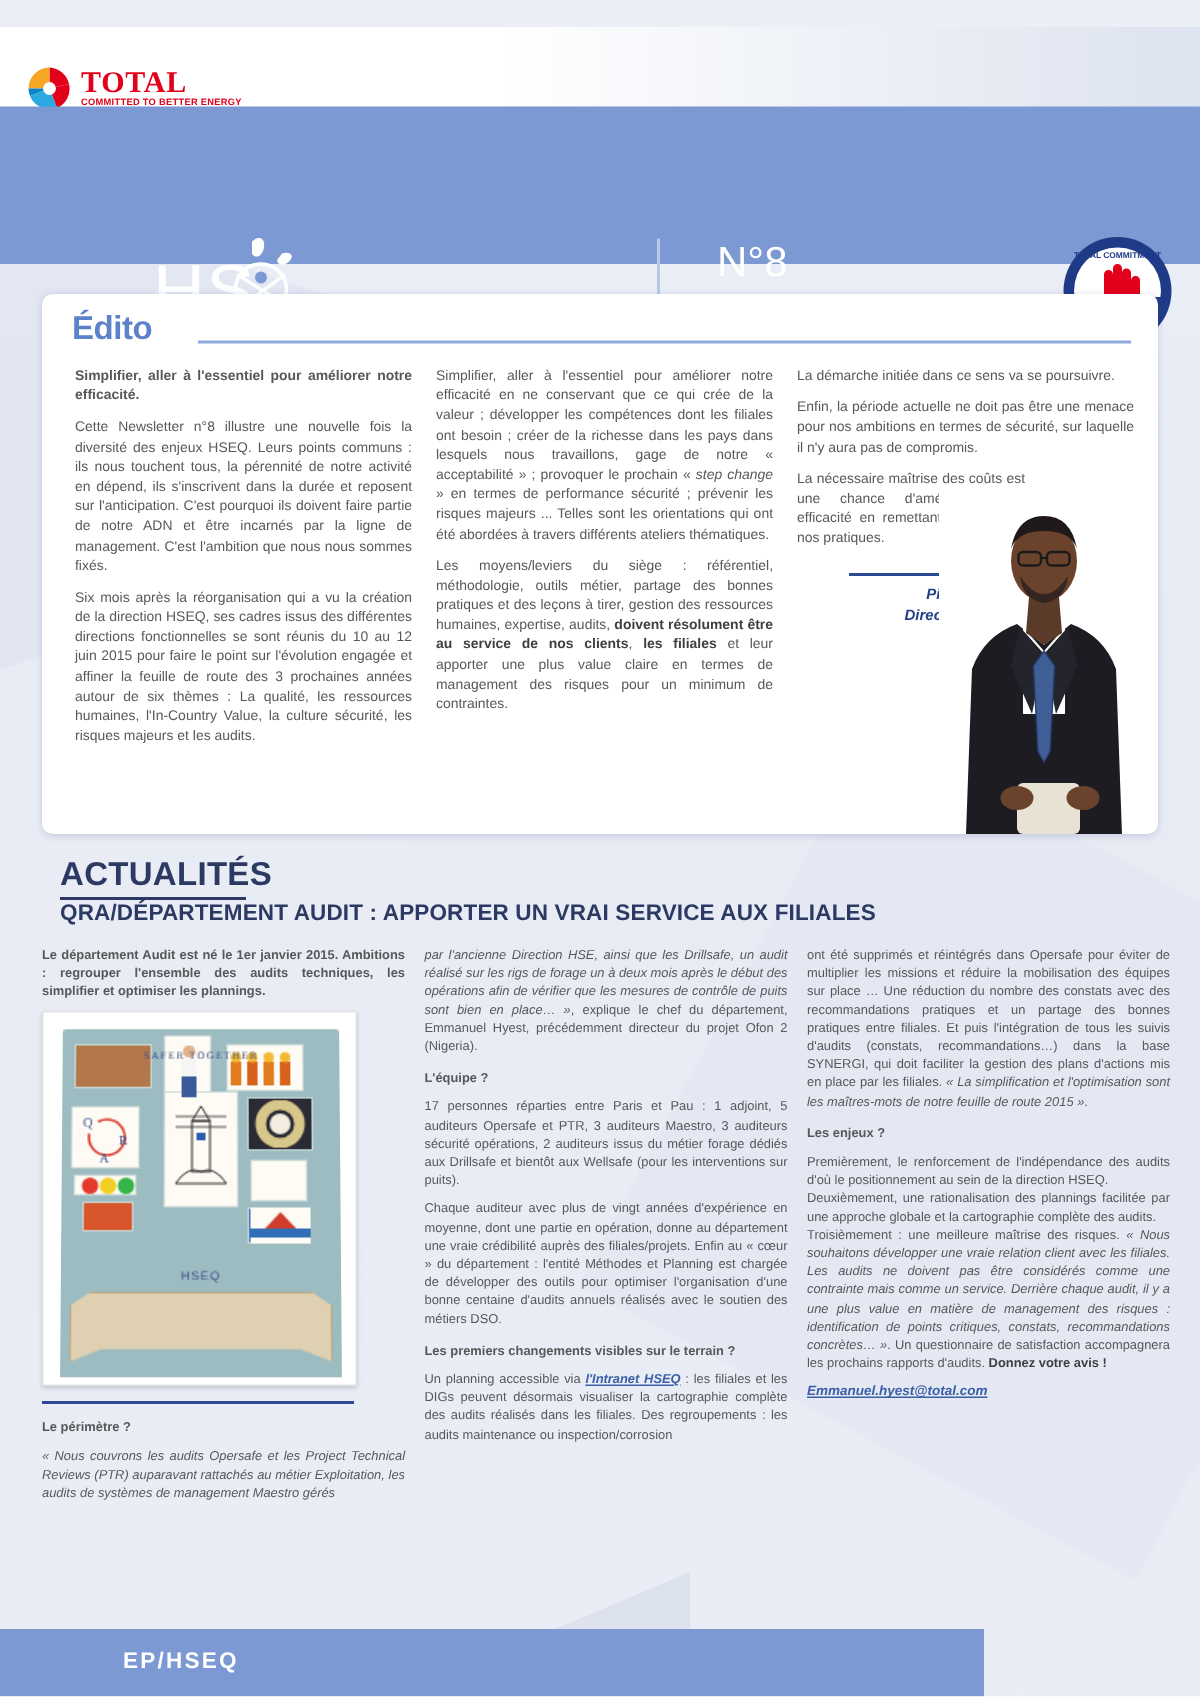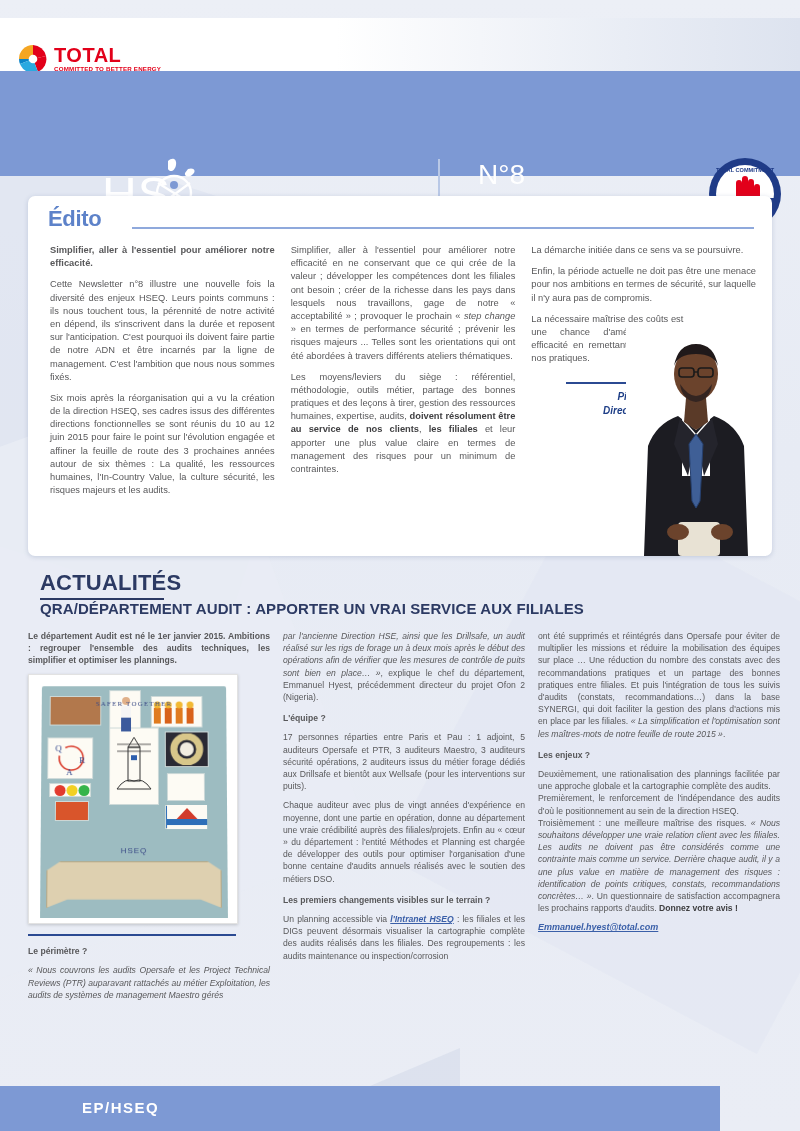--- a/index.html
+++ b/index.html
@@ -23,21 +23,21 @@
          background:#e3e7f2; transform: rotate(28deg); opacity:.7; }
 
   
   .logoband {
     position:absolute; top:18px; left:0; width:800px; height:53px;
     background: linear-gradient(90deg,#ffffff 0%,#ffffff 42%,#e9edf5 78%, #dde3ef 100%);
   }
   .total-logo { position:absolute; left:18px; top:26px; display:flex; align-items:center; gap:6px; }
   .total-mark { width:30px; height:30px; position:relative; }
   .total-word { display:flex; flex-direction:column; line-height:1; }
-  .total-word .t1 { font-family:Liberation Sans, sans-serif; font-weight:bold; font-size:20px;
+  .total-word .t1 { font-family:Liberation Serif, serif; font-weight:bold; font-size:20px;
     color:#e2001a; letter-spacing:.5px; font-stretch:condensed; }
   .total-word .t2 { font-family:"Liberation Sans",sans-serif; font-weight:bold; font-size:6.2px;
     color:#e2001a; letter-spacing:.2px; margin-top:1px; }
 
   
   .masthead { position:absolute; top:71px; left:0; width:800px; height:105px; background:#7d99d4; }
   .hse-title { position:absolute; left:68px; top:96px; color:#fff; font-size:45px;
      font-weight:300; letter-spacing:-1px; display:flex; align-items:baseline;flex-direction:column; }
   .hse-word { font-size:48px; letter-spacing:1px; }
   .hse-glyph { position:absolute; left:148px; top:84px; width:52px; height:64px; }
@@ -108,21 +108,21 @@
   .banner { position:absolute; left:6px; bottom:10px; width:174px; height:46px;
     background:#ded0b0; border:1px solid #b9a883;
     clip-path: polygon(0 20%,8% 0,92% 0,100% 20%,100% 100%,88% 82%,12% 82%,0 100%); }
   .banner-txt { position:absolute; left:0; right:0; top:14px; text-align:center;
     font-size:7px; color:#3a4a86; letter-spacing:1.2px; font-family:"Liberation Serif",serif; }
   .hse-small { position:absolute; left:0; right:0; bottom:62px; text-align:center;
     font-size:8px; color:#3a4a86; letter-spacing:1px; }
   .perim-rule { width:208px; height:2.5px; background:#2b4a92; margin:2px 0 9px; }
 
   
-  .footer { position:absolute; left:0; bottom:0; width:720px; height:45px; background:#7d99d4;padding-left:43px; }
+  .footer { position:absolute; left:0; bottom:0; width:656px; height:45px; background:#7d99d4;padding-left:43px; }
   .footer-txt { position:absolute; left:82px; top:13px; color:#fff; font-size:15px;
     font-weight:bold; letter-spacing:1.5px; }
   .footer-tri { position:absolute; right:340px; bottom:45px; width:0; height:0;
     border-left:90px solid transparent; border-bottom:38px solid #d4daea; opacity:.6; }
 </style>
 </head>
 <body>
 
 <div class="page">
 
@@ -347,22 +347,22 @@
       <p class="sub-h2">L'équipe ?</p>
       <p>17 personnes réparties entre Paris et Pau : 1 adjoint, 5 auditeurs Opersafe et PTR, 3 auditeurs Maestro, 3 auditeurs sécurité opérations, 2 auditeurs issus du métier forage dédiés aux Drillsafe et bientôt aux Wellsafe (pour les interventions sur puits).</p>
       <p>Chaque auditeur avec plus de vingt années d'expérience en moyenne, dont une partie en opération, donne au département une vraie crédibilité auprès des filiales/projets. Enfin au « cœur » du département : l'entité Méthodes et Planning est chargée de développer des outils pour optimiser l'organisation d'une bonne centaine d'audits annuels réalisés avec le soutien des métiers DSO.</p>
       <p class="sub-h2">Les premiers changements visibles sur le terrain ?</p>
       <p><span>Un planning accessible via </span><a href="#" class="ilink">l'Intranet HSEQ</a><span> : les filiales et les DIGs peuvent désormais visualiser la cartographie complète des audits réalisés dans les filiales. Des regroupements : les audits maintenance ou inspection/corrosion</span></p>
     </div>
 
     <div class="acol">
       <p><span>ont été supprimés et réintégrés dans Opersafe pour éviter de multiplier les missions et réduire la mobilisation des équipes sur place … Une réduction du nombre des constats avec des recommandations pratiques et un partage des bonnes pratiques entre filiales. Et puis l'intégration de tous les suivis d'audits (constats, recommandations…) dans la base SYNERGI, qui doit faciliter la gestion des plans d'actions mis en place par les filiales. </span><i>« La simplification et l'optimisation sont les maîtres-mots de notre feuille de route 2015 »</i><span>.</span></p>
       <p class="sub-h2">Les enjeux ?</p>
+      <p style="margin-bottom:0">Premièrement, le renforcement de l'indépendance des audits d'où le positionnement au sein de la direction HSEQ.</p>
       <p style="margin-bottom:0">Deuxièmement, une rationalisation des plannings facilitée par une approche globale et la cartographie complète des audits.</p>
-      <p style="margin-bottom:0">Premièrement, le renforcement de l'indépendance des audits d'où le positionnement au sein de la direction HSEQ.</p>
       <p><span>Troisièmement : une meilleure maîtrise des risques. </span><i>« Nous souhaitons développer une vraie relation client avec les filiales. Les audits ne doivent pas être considérés comme une contrainte mais comme un service. Derrière chaque audit, il y a une plus value en matière de management des risques : identification de points critiques, constats, recommandations concrètes… »</i><span>. Un questionnaire de satisfaction accompagnera les prochains rapports d'audits. </span><b>Donnez votre avis !</b></p>
       <p><a href="#" class="mailto">Emmanuel.hyest@total.com</a></p>
     </div>
   </div>
 
   <div class="footer-tri"></div>
   <div class="footer">
     <div class="footer-txt">EP/HSEQ</div>
   </div>
 

